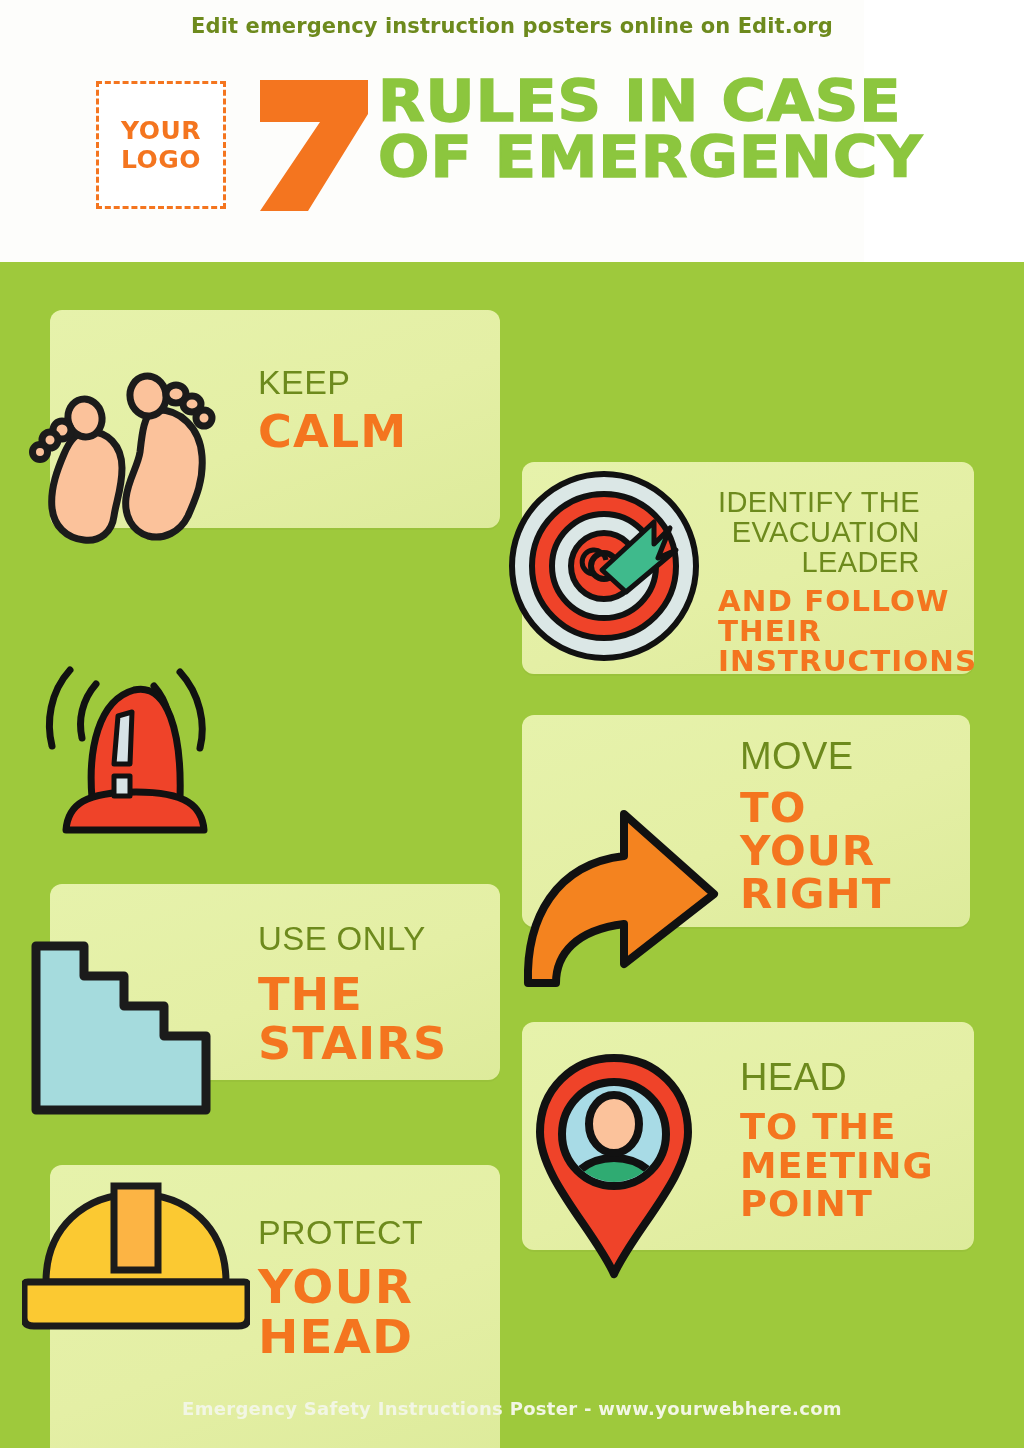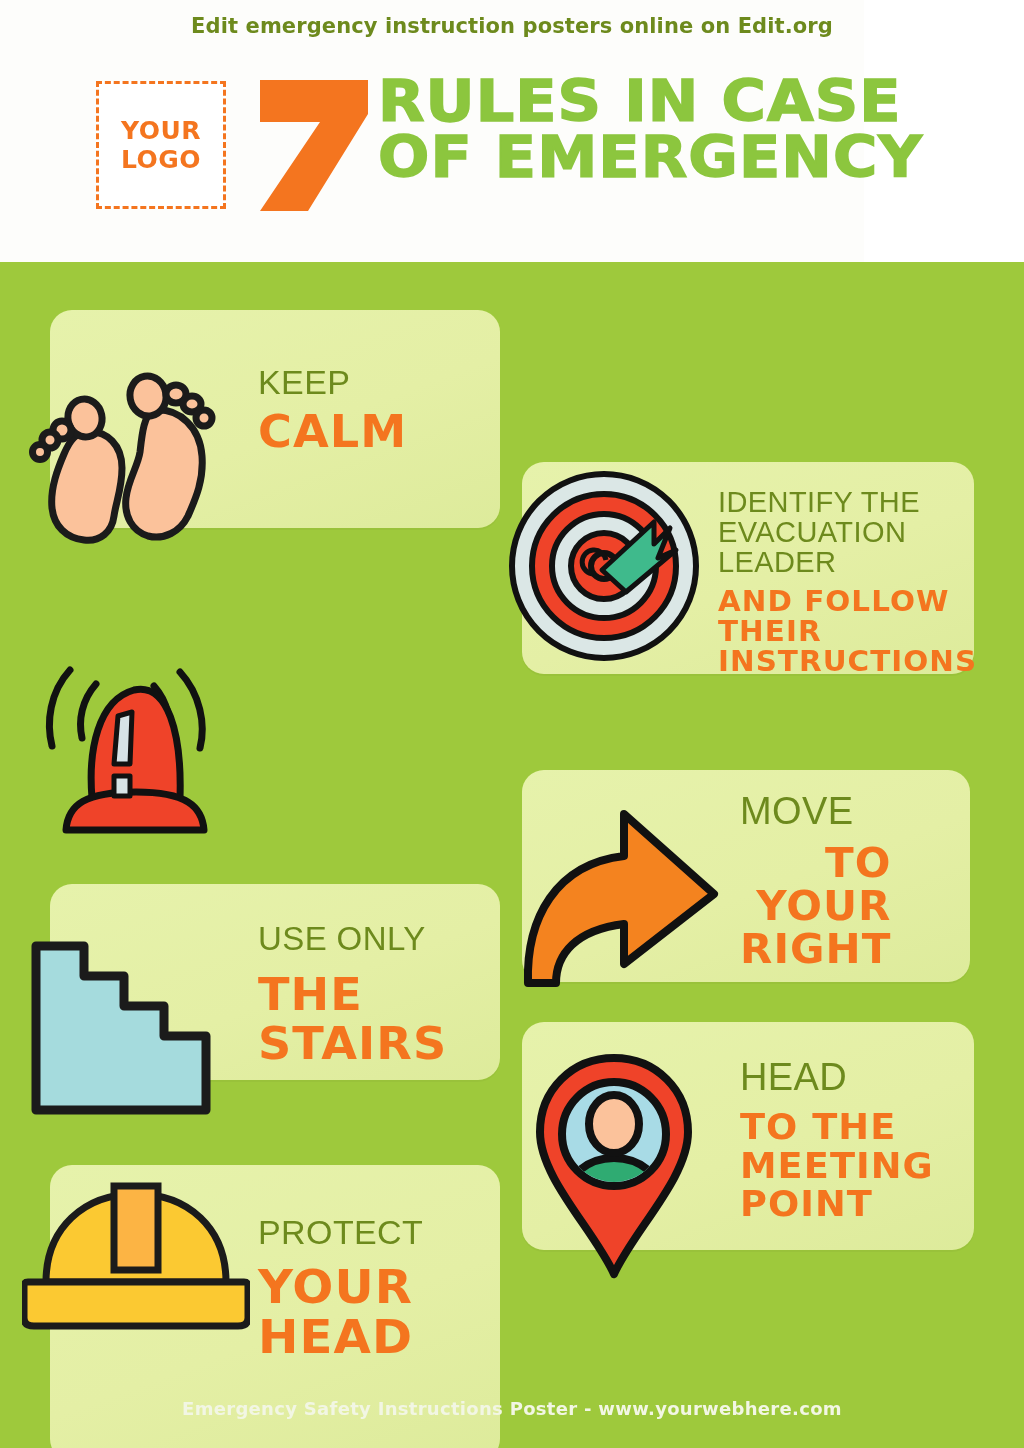--- a/index.html
+++ b/index.html
@@ -42,21 +42,21 @@
     -webkit-text-stroke:1.5px #8cc63e;
     transform:scaleX(1.06);transform-origin:left center;
   }
 
   
   .body-green{position:absolute;left:0;top:262px;width:1024px;height:1186px;background:#9ec93c;}
 
   .card{
     position:absolute;
     background:linear-gradient(160deg,#e6f2ab 0%,#e4efa5 55%,#ddeb9b 100%);
-    border-radius:22px;
+    border-radius:12px;
     box-shadow:0 2px 0 rgba(0,0,0,0.03);
   }
   .card .txt{position:absolute;}
   .lbl-top{
     color:#6d8a1d;font-size:34px;line-height:1.05;font-weight:normal;
     letter-spacing:.4px;font-family:"Liberation Sans", sans-serif;
   }
   .lbl-accent{
     color:#f4751f;font-weight:bold;letter-spacing:1px;line-height:1.02;
     font-family:"DejaVu Sans", sans-serif;
@@ -110,21 +110,21 @@
       <ellipse cx="18" cy="92" rx="7.5" ry="7.5"></ellipse>
       <path d="M132 50 C158 48 178 68 180 96 C182 122 172 142 166 156 C158 172 142 180 126 176 C110 171 102 156 104 138 C106 120 116 106 118 92 C120 74 122 54 132 50 Z"></path>
       <ellipse cx="126" cy="36" rx="18" ry="20" transform="rotate(-10 126 36)"></ellipse>
       <ellipse cx="154" cy="34" rx="10" ry="9"></ellipse>
       <ellipse cx="170" cy="44" rx="9" ry="8"></ellipse>
       <ellipse cx="182" cy="58" rx="8" ry="8"></ellipse>
     </g>
   </svg>
 
   <div class="card" style="left:522px;top:462px;width:452px;height:212px;">
-    <div class="txt lbl-top" style="left:196px;top:26px;font-size:29px;line-height:1.03;">
+    <div class="txt lbl-top" style="left:196px;top:26px;font-size:29px;line-height:1.03;text-align:right;">
       <div>IDENTIFY THE</div>
       <div>EVACUATION</div>
       <div>LEADER</div>
     </div>
     <div class="txt lbl-accent" style="left:196px;top:125px;font-size:28px;line-height:1.08;">
       <div>AND FOLLOW</div>
       <div>THEIR</div>
       <div>INSTRUCTIONS</div>
     </div>
   </div>
@@ -152,21 +152,21 @@
     <g stroke="#111" stroke-width="7" stroke-linejoin="round">
       <path d="M62 158 C58 110 68 60 104 50 C138 42 152 94 150 158 Z" fill="#ef4329"></path>
       <path d="M36 190 C38 164 56 152 106 152 C156 152 172 166 174 190 Z" fill="#ef4329"></path>
     </g>
     <g stroke="#111" stroke-width="5" stroke-linejoin="round" fill="#d7e3e6">
       <path d="M88 76 L102 72 L100 124 L84 124 Z"></path>
       <path d="M84 136 L100 136 L100 156 L84 156 Z"></path>
     </g>
   </svg>
 
-  <div class="card" style="left:522px;top:770px;width:448px;height:212px;text-align:right;">
+  <div class="card" style="left:522px;top:715px;width:448px;height:212px;">
     <div class="txt lbl-top" style="left:218px;top:22px;font-size:38px;">MOVE</div>
     <div class="txt lbl-accent" style="left:218px;top:72px;font-size:40px;line-height:1.08;">
       <div>TO</div>
       <div>YOUR</div>
       <div>RIGHT</div>
     </div>
   </div>
   <svg class="icon" style="left:518px;top:798px;width:220px;height:190px;" viewBox="0 0 220 190">
     <path d="M10 185 C8 120 38 66 106 58 L106 16 L196 96 L106 166 L106 126 C58 132 38 156 38 185 Z" fill="#f4831f" stroke="#111" stroke-width="8" stroke-linejoin="round"></path>
   </svg>

